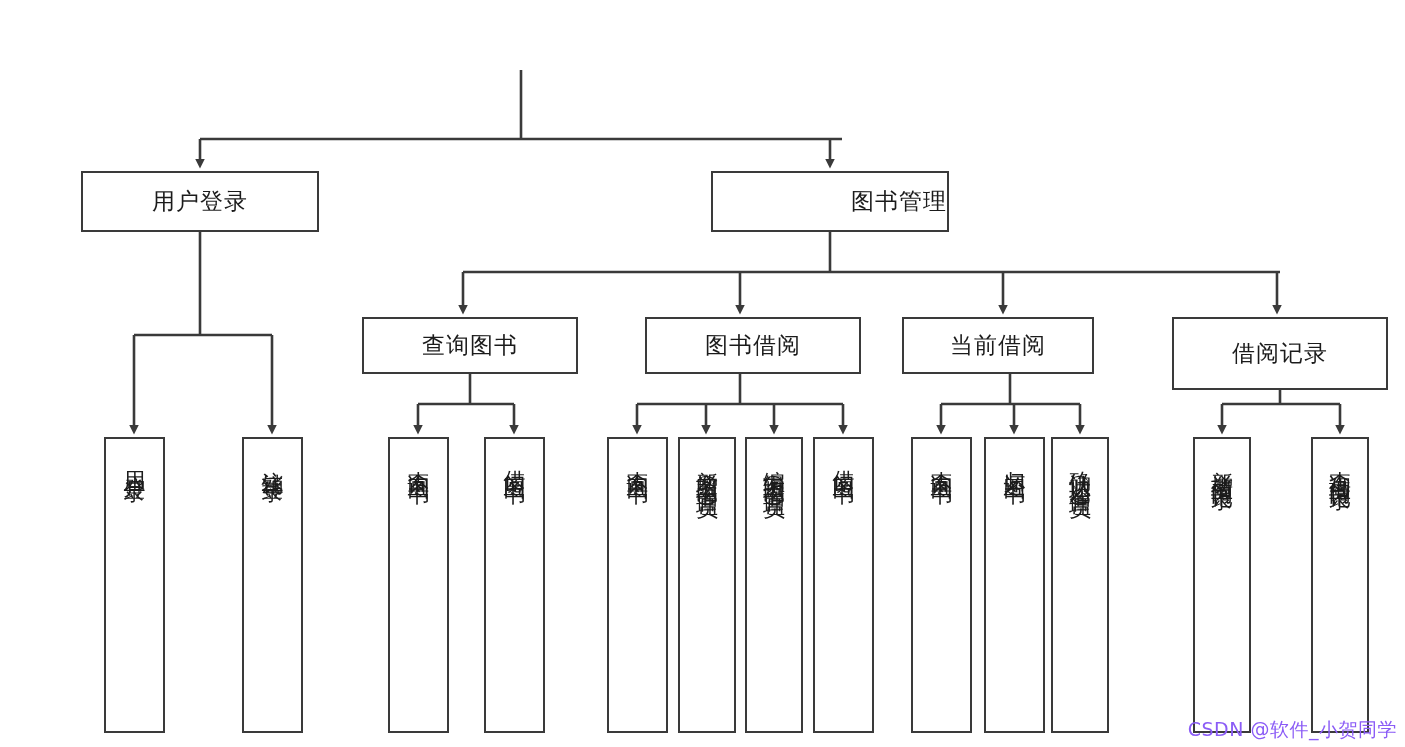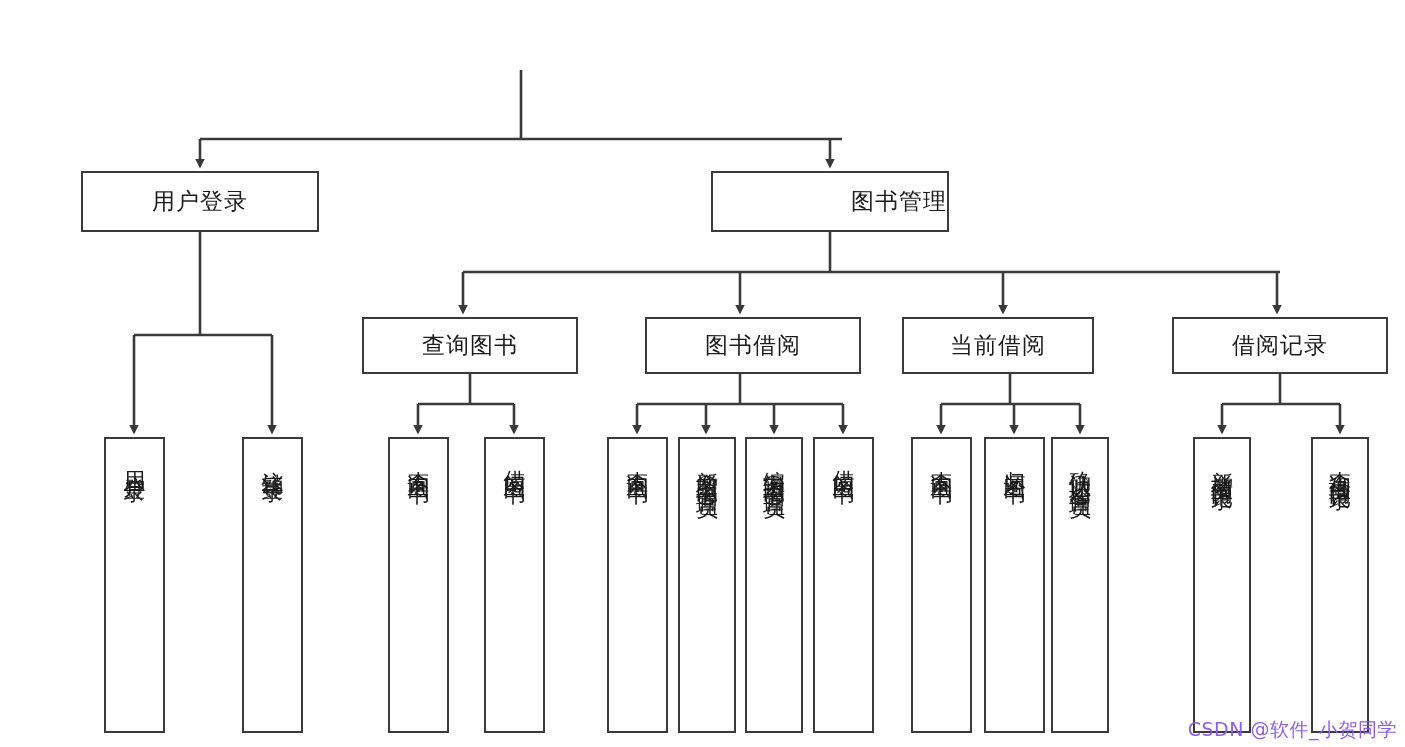--- a/index.html
+++ b/index.html
@@ -124,21 +124,21 @@
 
   <div class="node h" id="n-l3-0" style="left: 362px; top: 317px; width: 216px; height: 57px;">
     <span>查询图书</span>
   </div>
   <div class="node h" id="n-l3-1" style="left: 632px; top: 317px; width: 216px; height: 57px; margin-left: 13px;">
     <span>图书借阅</span>
   </div>
   <div class="node h" id="n-l3-2" style="left: 902px; top: 317px; width: 192px; height: 57px;">
     <span>当前借阅</span>
   </div>
-  <div class="node h" id="n-l3-3" style="left: 1172px; top: 317px; width: 216px; height: 57px;">
+  <div class="node h" id="n-l3-3" style="left: 1172px; top: 317px; width: 216px; height: 73px;">
     <span>借阅记录</span>
   </div>
 
   <div class="node v" id="n-lf-0" style="left: 104px; top: 437px; width: 61px; height: 296px;">
     <span class="vtext">用户登录</span>
   </div>
   <div class="node v" id="n-lf-1" style="left: 242px; top: 437px; width: 61px; height: 296px;">
     <span class="vtext">注销登录</span>
   </div>
   <div class="node v" id="n-lf-2" style="left: 388px; top: 437px; width: 61px; height: 296px;">

